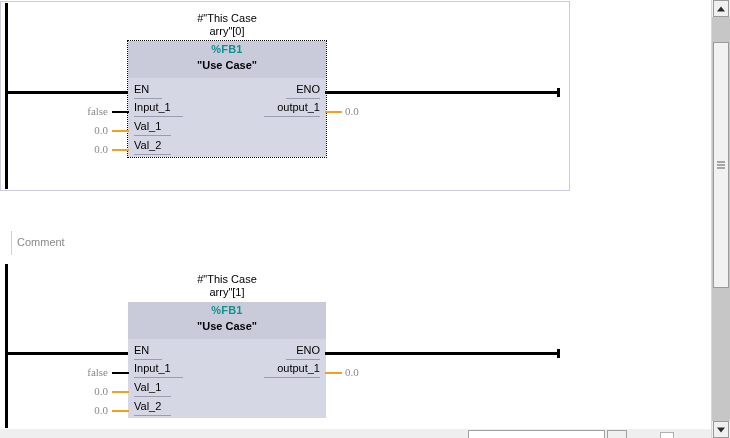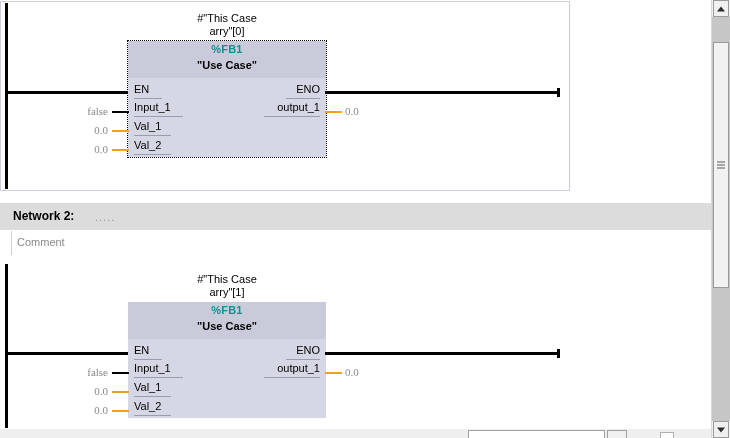--- a/index.html
+++ b/index.html
@@ -135,24 +135,20 @@
       <div class="wire-org" style="left:112px;top:149px;width:17px;"></div>
       <div class="val val-r" style="left:60px;top:143px;width:48px;">0.0</div>
 
       <div class="rung" style="left:325px;top:91px;width:235px;"></div>
       <div class="rung-cap" style="left:557px;top:88px;"></div>
 
       <div class="wire-org" style="left:325px;top:111px;width:17px;"></div>
       <div class="val" style="left:345px;top:105px;">0.0</div>
     </div>
 
-    <div class="net-head" style="top:203px;">
-      <div class="net-head-title">Network 2:</div>
-      <div class="net-head-dots">.....</div>
-    </div>
     <div class="net-comment" style="top:231px;">
       <div class="net-comment-line"></div>
       <div class="net-comment-txt">Comment</div>
     </div>
 
     <div class="network" style="top:256px;height:172px;">
 
       <div class="rail" style="left:5px;top:8px;height:164px;"></div>
       <div class="rung" style="left:5px;top:96px;width:126px;"></div>
 

